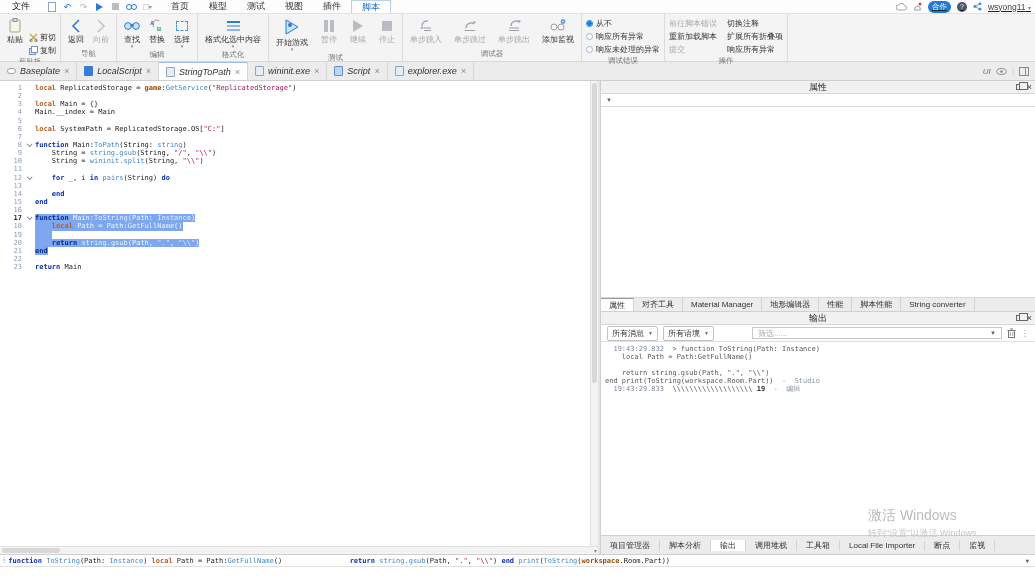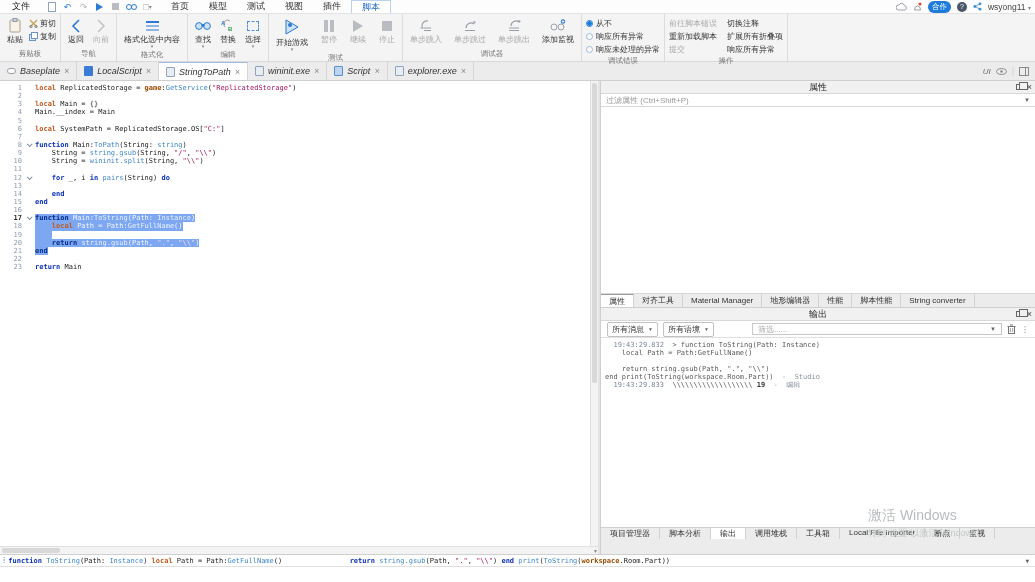--- a/index.html
+++ b/index.html
@@ -7,35 +7,35 @@
   .app { width:1035px; height:582px; position:relative; overflow:hidden; background:#fff; color:#222; font-size:9px; }
 
   
   .menubar { height:14px; background:#fdfdfd; border-bottom:1px solid #e3e3e3; display:flex; align-items:center; padding:0 4px; }
   .menubar .file { padding:0 8px; font-size:9px; color:#222; }
   .qa { display:flex; align-items:center; gap:5px; margin:0 8px; }
   .qa .qi { width:11px; height:11px; display:flex; align-items:center; justify-content:center; font-size:9px; color:#9aa0a8; }
   .menu-tabs { display:flex; align-items:center; height:100%; }
   .menu-tab { padding:0 10px; height:100%; display:flex; align-items:center; font-size:9px; color:#333; }
   .menu-tab.active { background:#fff; border:1px solid #bcd2ea; border-bottom:none; color:#1a66c0; }
-  .mb-right { margin-left:auto; display:flex; align-items:center; gap:6px; }
+  .mb-right { margin-left:auto; display:flex; align-items:center; gap:6px;text-decoration:underline; }
   .badge-collab { background:#1d7ad9; color:#fff; border-radius:6px; font-size:7.5px; padding:1px 4px; }
   .help-circle { width:10px; height:10px; border-radius:50%; background:#4a5568; color:#fff; font-size:7px; display:flex; align-items:center; justify-content:center; }
   .user { font-size:8.5px; color:#444; }
 
   
   .ribbon { height:48px; background:#f4f4f4; border-bottom:1px solid #d9d9d9; display:flex; }
   .rgroup { display:flex; flex-direction:column; border-right:1px solid #dcdcdc; padding:2px 4px 0 4px; }
   .rgroup-body { flex:1; display:flex; align-items:flex-start; gap:3px; }
   .rgroup-label { text-align:center; font-size:7.5px; color:#777; padding:1px 0 2px; }
   .rbtn { display:flex; flex-direction:column; align-items:center; justify-content:flex-start; padding:1px 3px; font-size:8px; color:#333; }
   .rbtn .ric { height:17px; display:flex; align-items:center; justify-content:center; }
   .rbtn.disabled { color:#a8a8a8; }
   .rbtn .drop { font-size:5px; color:#888; line-height:3px; }
-  .stack { display:flex; flex-direction:column; gap:2px; justify-content:center; }
+  .stack { display:flex; flex-direction:column; gap:2px; justify-content:center;margin-top:14px; }
   .srow { display:flex; align-items:center; gap:2px; font-size:8px; color:#333; }
   .radio-grp { display:flex; flex-direction:column; gap:2px; padding-top:2px; }
   .radio-row { display:flex; align-items:center; gap:3px; font-size:8px; color:#333; }
   .radio-dot { width:7px; height:7px; border-radius:50%; border:1px solid #9db7d8; background:#fff; }
   .radio-dot.on { border:1px solid #1d7ad9; background:radial-gradient(circle at 50% 50%, #1d7ad9 0 2px, #fff 2.6px); }
   .link-cols { display:flex; gap:10px; padding-top:2px; }
   .link-col { display:flex; flex-direction:column; gap:2px; font-size:8px; }
   .link-item { color:#333; }
   .link-item.disabled { color:#a8a8a8; }
   .icon-pause { display:flex; gap:2px; }
@@ -106,21 +106,21 @@
   .combo-btn { border:1px solid #c2c2c2; background:#fff; border-radius:2px; font-size:8px; color:#333; padding:1px 4px; display:flex; align-items:center; gap:4px; }
   .search-combo { margin-left:auto; width:250px; border:1px solid #c8c8c8; background:#fff; height:12px; display:flex; align-items:center; padding:0 2px; }
   .search-combo .ph { flex:1; font-size:8px; color:#a8a8a8; padding-left:3px; }
   .tool-ic { color:#777; display:flex; align-items:center; }
   .out-body { flex:1; position:relative; font-family:"DejaVu Sans Mono", monospace; font-size:7px; line-height:8px; padding:3px 0 0 4px; overflow:hidden; white-space:pre; }
   .out-ts { color:#7a8699; }
   .out-code { color:#5a5a5a; }
   .out-num { color:#333; font-weight:bold; }
   .out-tail { color:#8a94a0; }
 
-  .btab-row { height:27px; background:#ececec; border-top:1px solid #cfcfcf; display:flex; align-items:flex-start; font-size:8px; }
+  .btab-row { height:19px; background:#ececec; border-top:1px solid #cfcfcf; display:flex; align-items:center; font-size:8px; }
   .btab { padding:0 9px; display:flex; align-items:center; border-right:1px solid #d2d2d2; color:#333; }
   .btab.active { background:#fff; }
 
   
   .cmdbar { height:13px; border-top:1px solid #cfcfcf; border-bottom:1px solid #e0e0e0; background:#fff; display:flex; align-items:center; padding:0 3px; font-family:"DejaVu Sans Mono", monospace; font-size:7px; white-space:pre; }
   .cmdbar .cmd-ic { color:#3a6fb0; font-size:8px; margin-right:3px; }
   .cmdbar .caret { margin-left:auto; }
 
   .watermark { position:absolute; left:868px; top:507px; color:#b9bcbe; }
   .watermark .w1 { font-size:14px; }
@@ -248,33 +248,20 @@
           <span>向前</span>
         </div>
       </div>
       <div class="rgroup-label">导航</div>
     </div>
 
     <div class="rgroup">
       <div class="rgroup-body">
         <div class="rbtn">
           <span class="ric">
-              <span class="fmt-lines"></span>
-            </span>
-          <span>格式化选中内容</span>
-          <span class="drop">▾</span>
-        </div>
-      </div>
-      <div class="rgroup-label">格式化</div>
-    </div>
-
-    <div class="rgroup">
-      <div class="rgroup-body">
-        <div class="rbtn">
-          <span class="ric">
               <svg width="16" height="11">
                 <circle cx="4" cy="6" r="3.4" fill="#cfe2f5" stroke="#2b7bd4"></circle>
                 <circle cx="12" cy="6" r="3.4" fill="#cfe2f5" stroke="#2b7bd4"></circle>
                 <rect x="6.5" y="4" width="3" height="2.5" fill="#2b7bd4"></rect>
               </svg>
             </span>
           <span>查找</span>
           <span class="drop">▾</span>
         </div>
         <div class="rbtn">
@@ -289,20 +276,33 @@
         </div>
         <div class="rbtn">
           <span class="ric">
               <span class="dash-box"></span>
             </span>
           <span>选择</span>
           <span class="drop">▾</span>
         </div>
       </div>
       <div class="rgroup-label">编辑</div>
+    </div>
+
+    <div class="rgroup">
+      <div class="rgroup-body">
+        <div class="rbtn">
+          <span class="ric">
+              <span class="fmt-lines"></span>
+            </span>
+          <span>格式化选中内容</span>
+          <span class="drop">▾</span>
+        </div>
+      </div>
+      <div class="rgroup-label">格式化</div>
     </div>
 
     <div class="rgroup">
       <div class="rgroup-body" style="gap:7px">
         <div class="rbtn">
           <span class="ric" style="height:20px">
               <svg width="18" height="18">
                 <polygon points="3,2 15,9 3,16" fill="#cfe2f5" stroke="#2b7bd4"></polygon>
                 <circle cx="7" cy="7" r="2" fill="#2b7bd4"></circle>
               </svg>
@@ -519,21 +519,20 @@
 
       <div class="phead">
         <span class="ptitle">属性</span>
         <span class="pbtns">
           <span class="float-ic"></span>
           <span class="close-ic">×</span>
         </span>
       </div>
 
       <div class="filter-row">
-        <span class="filter-input">过滤属性 (Ctrl+Shift+P)</span>
         <span class="caret">▼</span>
       </div>
 
       <div class="prop-body"></div>
 
       <div class="ptab-row" id="ptab-mount">
           <div class="ptab active">属性</div>
           <div class="ptab">对齐工具</div>
           <div class="ptab">Material Manager</div>
           <div class="ptab">地形编辑器</div>

